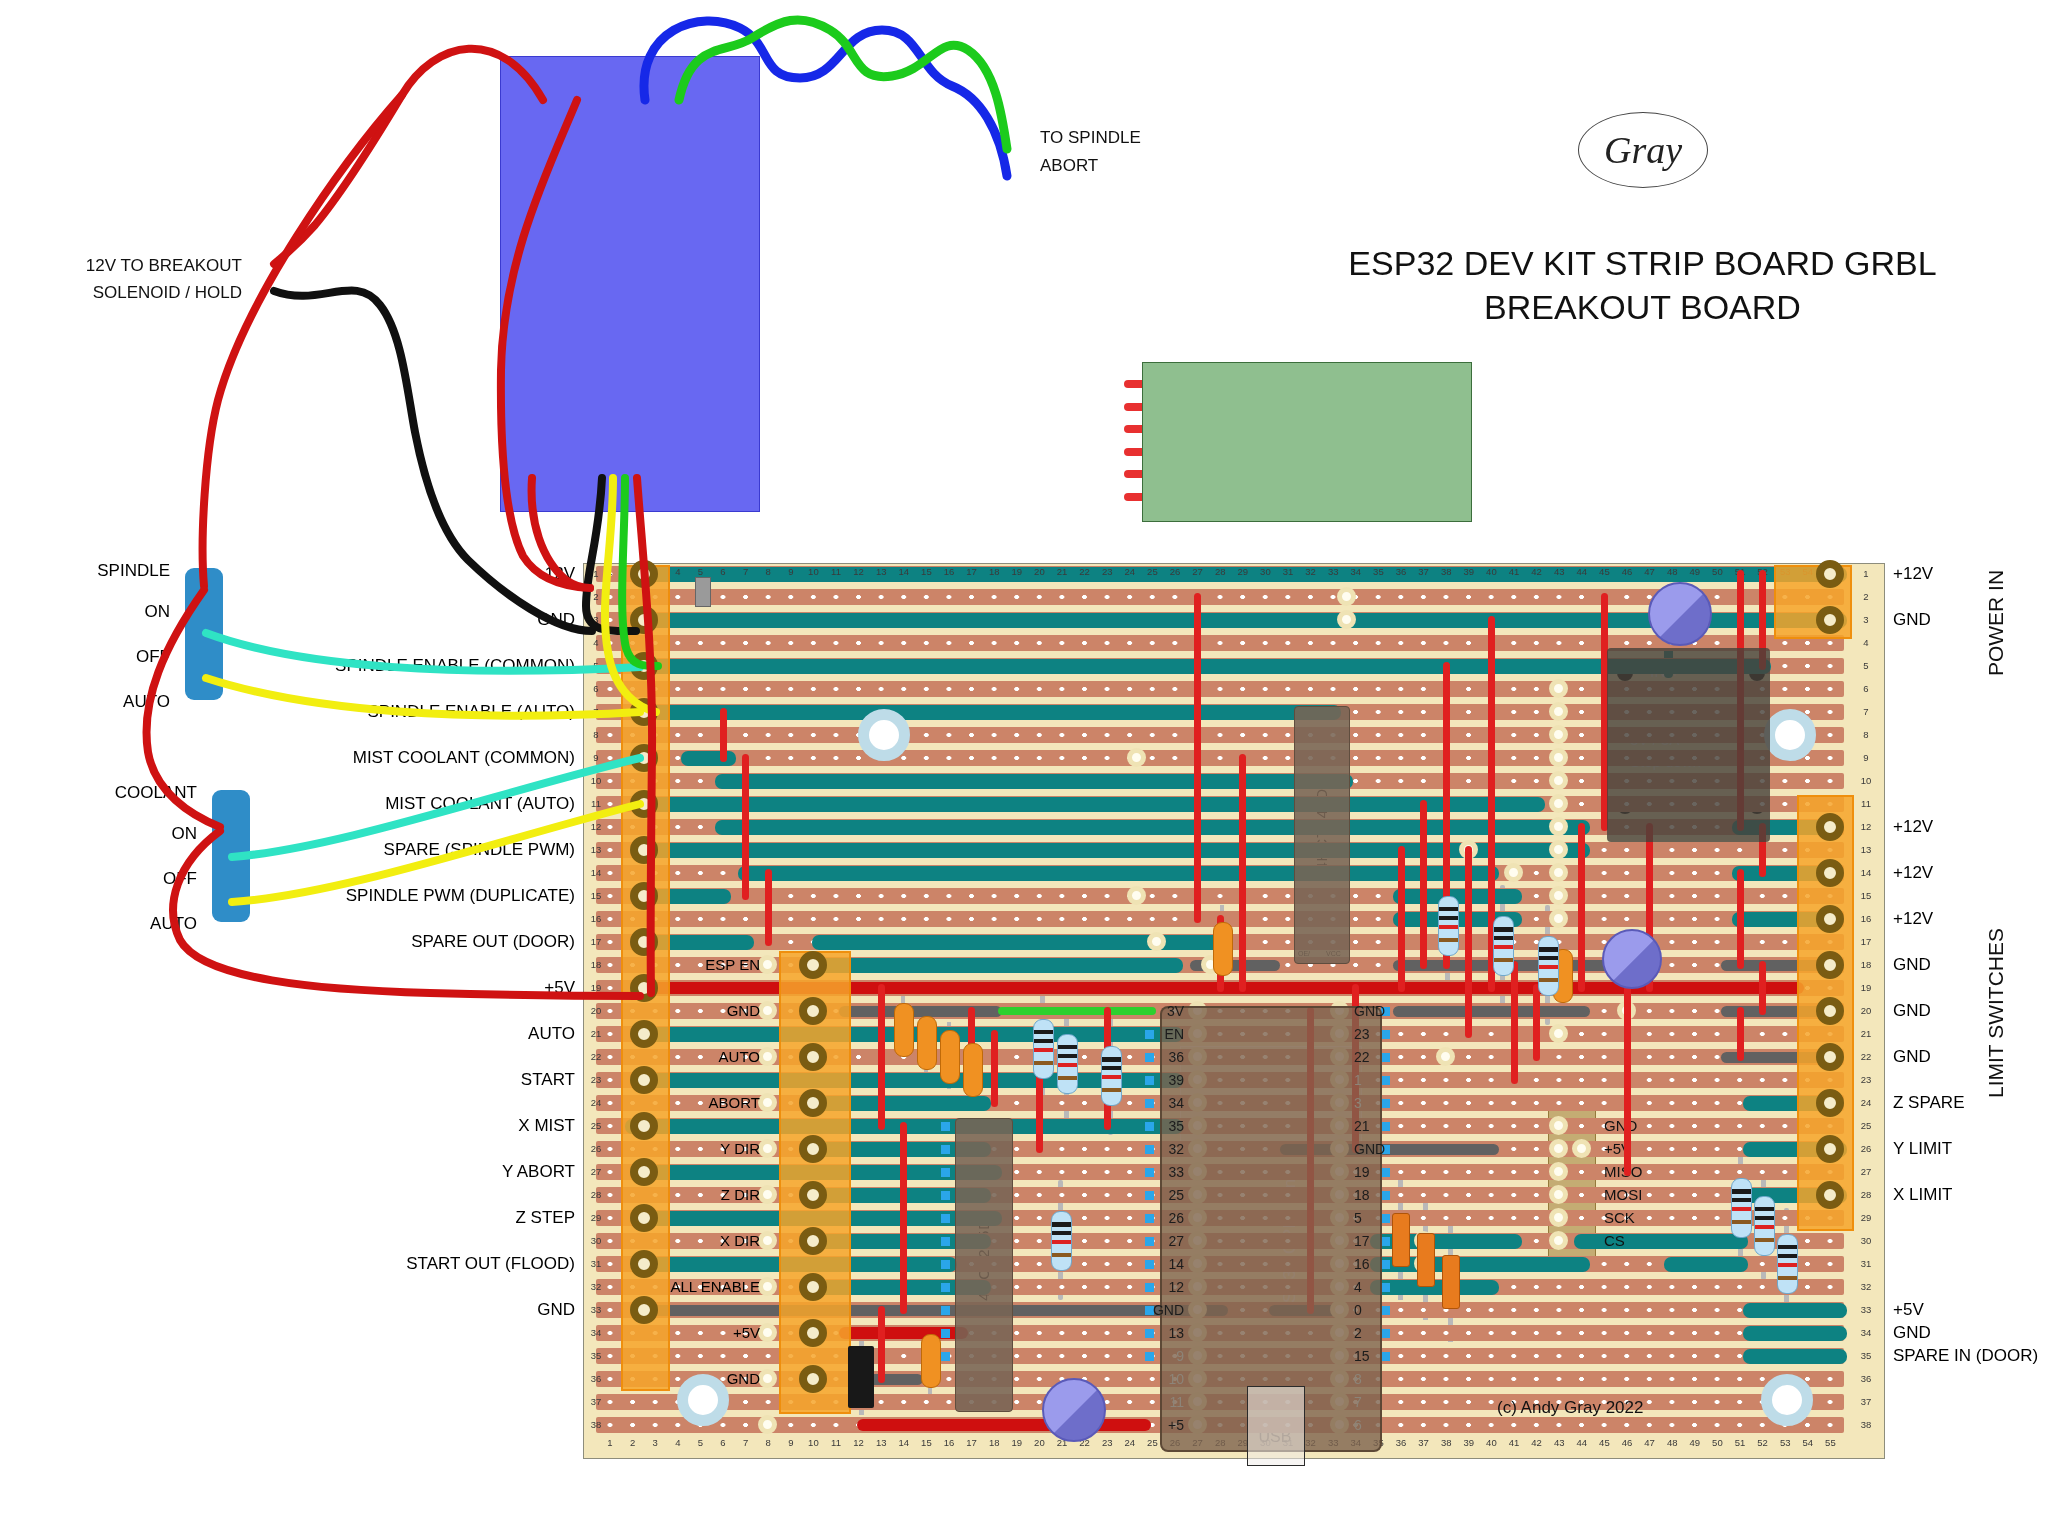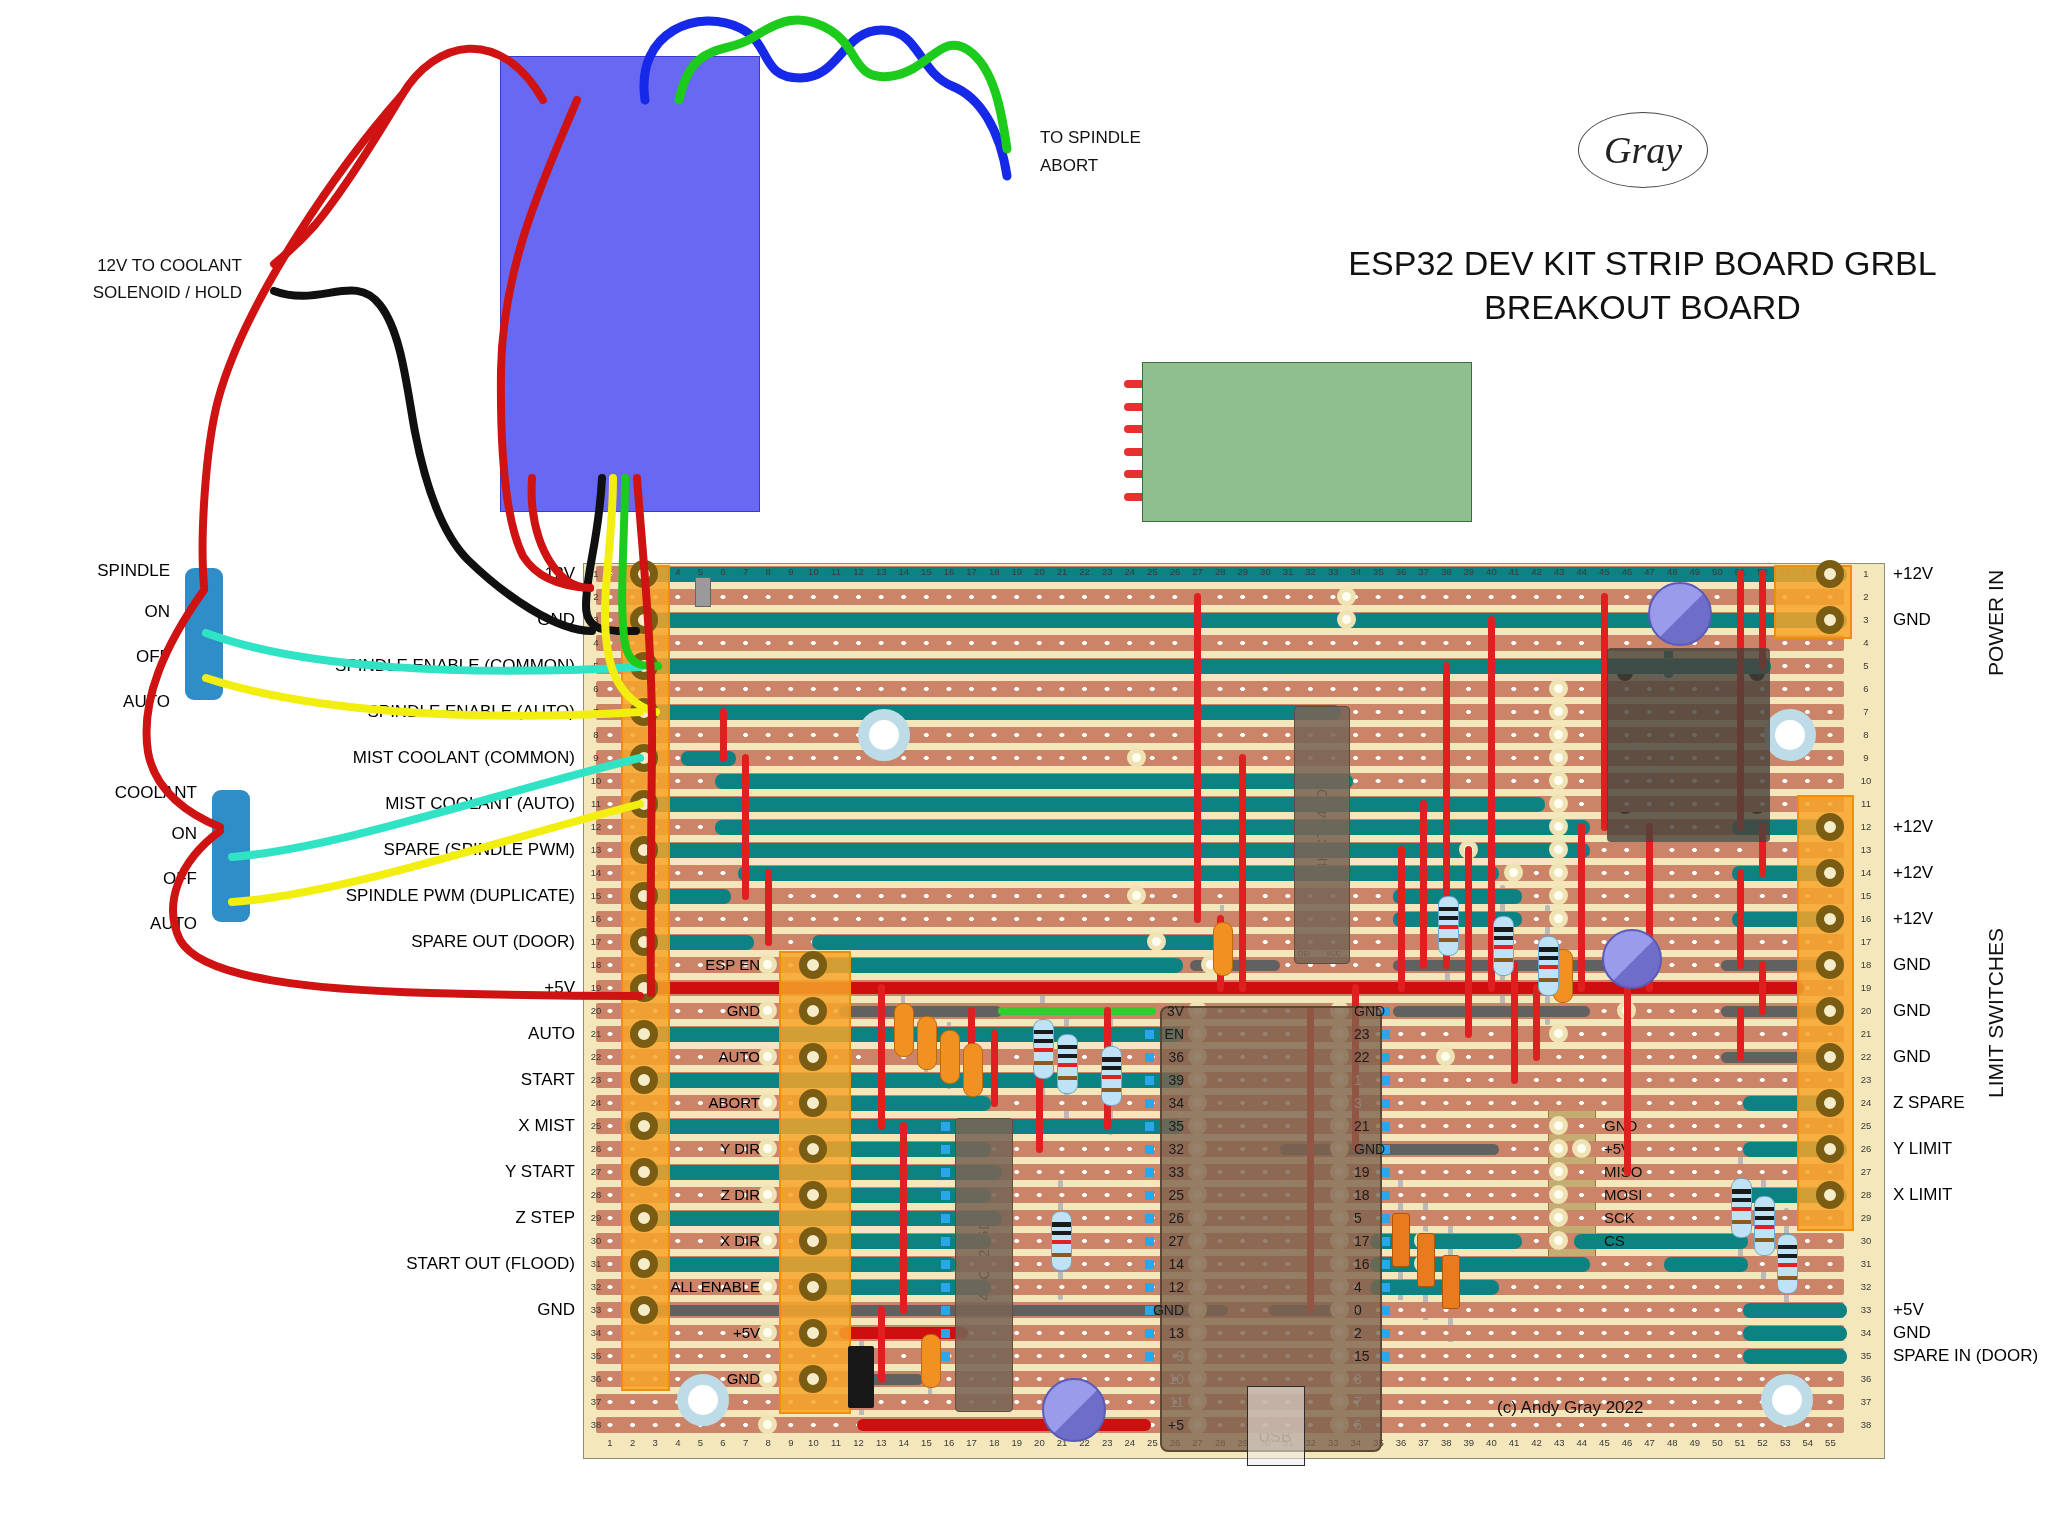--- a/index.html
+++ b/index.html
@@ -22,21 +22,21 @@
 </head>
 <body>
 
 <div class="lbl" style="left:1320px;top:244px;width:645px;text-align:center;font-size:34px;">ESP32 DEV KIT STRIP BOARD GRBL</div>
 <div class="lbl" style="left:1320px;top:288px;width:645px;text-align:center;font-size:34px;">BREAKOUT BOARD</div>
 
 <div class="abs" style="left:1578px;top:112px;width:128px;height:74px;border:1.6px solid #444;border-radius:50%;display:flex;align-items:center;justify-content:center;">
   <span style="font-family:'Liberation Serif',serif;font-style:italic;font-size:38px;color:#222;">Gray</span>
 </div>
 
-<div class="lbl" style="left:60px;top:256px;width:182px;text-align:right;font-size:17px;">12V TO COOLANT</div>
+<div class="lbl" style="left:60px;top:256px;width:182px;text-align:right;font-size:17px;">12V TO BREAKOUT</div>
 <div class="lbl" style="left:60px;top:283px;width:182px;text-align:right;font-size:17px;">SOLENOID / HOLD</div>
 
 <div class="lbl" style="left:1040px;top:128px;font-size:17px;">TO SPINDLE</div>
 <div class="lbl" style="left:1040px;top:156px;font-size:17px;">ABORT</div>
 
 <div class="lbl" style="left:1497px;top:1398px;font-size:17px;z-index:12;">(c) Andy Gray 2022</div>
 
 <div class="lbl rot" style="left:1996px;top:623px;font-size:21px;">POWER IN</div>
 <div class="lbl rot" style="left:1996px;top:1013px;font-size:21px;">LIMIT SWITCHES</div>
 
@@ -490,21 +490,21 @@
     <div style="position: absolute; left: 255px; top: 702px; width: 320px; text-align: right; font-size: 17px; z-index: 5;">SPINDLE ENABLE (AUTO)</div>
     <div style="position: absolute; left: 255px; top: 748px; width: 320px; text-align: right; font-size: 17px; z-index: 5;">MIST COOLANT (COMMON)</div>
     <div style="position: absolute; left: 255px; top: 794px; width: 320px; text-align: right; font-size: 17px; z-index: 5;">MIST COOLANT (AUTO)</div>
     <div style="position: absolute; left: 255px; top: 840px; width: 320px; text-align: right; font-size: 17px; z-index: 5;">SPARE (SPINDLE PWM)</div>
     <div style="position: absolute; left: 255px; top: 886px; width: 320px; text-align: right; font-size: 17px; z-index: 5;">SPINDLE PWM (DUPLICATE)</div>
     <div style="position: absolute; left: 255px; top: 932px; width: 320px; text-align: right; font-size: 17px; z-index: 5;">SPARE OUT (DOOR)</div>
     <div style="position: absolute; left: 255px; top: 978px; width: 320px; text-align: right; font-size: 17px; z-index: 5;">+5V</div>
     <div style="position: absolute; left: 255px; top: 1024px; width: 320px; text-align: right; font-size: 17px; z-index: 5;">AUTO</div>
     <div style="position: absolute; left: 255px; top: 1070px; width: 320px; text-align: right; font-size: 17px; z-index: 5;">START</div>
     <div style="position: absolute; left: 255px; top: 1116px; width: 320px; text-align: right; font-size: 17px; z-index: 5;">X MIST</div>
-    <div style="position: absolute; left: 255px; top: 1162px; width: 320px; text-align: right; font-size: 17px; z-index: 5;">Y START</div>
+    <div style="position: absolute; left: 255px; top: 1162px; width: 320px; text-align: right; font-size: 17px; z-index: 5;">Y ABORT</div>
     <div style="position: absolute; left: 255px; top: 1208px; width: 320px; text-align: right; font-size: 17px; z-index: 5;">Z STEP</div>
     <div style="position: absolute; left: 255px; top: 1254px; width: 320px; text-align: right; font-size: 17px; z-index: 5;">START OUT (FLOOD)</div>
     <div style="position: absolute; left: 255px; top: 1300px; width: 320px; text-align: right; font-size: 17px; z-index: 5;">GND</div>
     <div style="position: absolute; left: 560px; top: 956px; width: 200px; text-align: right; font-size: 15px; z-index: 5;">ESP EN</div>
     <div style="position: absolute; left: 560px; top: 1002px; width: 200px; text-align: right; font-size: 15px; z-index: 5;">GND</div>
     <div style="position: absolute; left: 560px; top: 1048px; width: 200px; text-align: right; font-size: 15px; z-index: 5;">AUTO</div>
     <div style="position: absolute; left: 560px; top: 1094px; width: 200px; text-align: right; font-size: 15px; z-index: 5;">ABORT</div>
     <div style="position: absolute; left: 560px; top: 1140px; width: 200px; text-align: right; font-size: 15px; z-index: 5;">Y DIR</div>
     <div style="position: absolute; left: 560px; top: 1186px; width: 200px; text-align: right; font-size: 15px; z-index: 5;">Z DIR</div>
     <div style="position: absolute; left: 560px; top: 1232px; width: 200px; text-align: right; font-size: 15px; z-index: 5;">X DIR</div>

